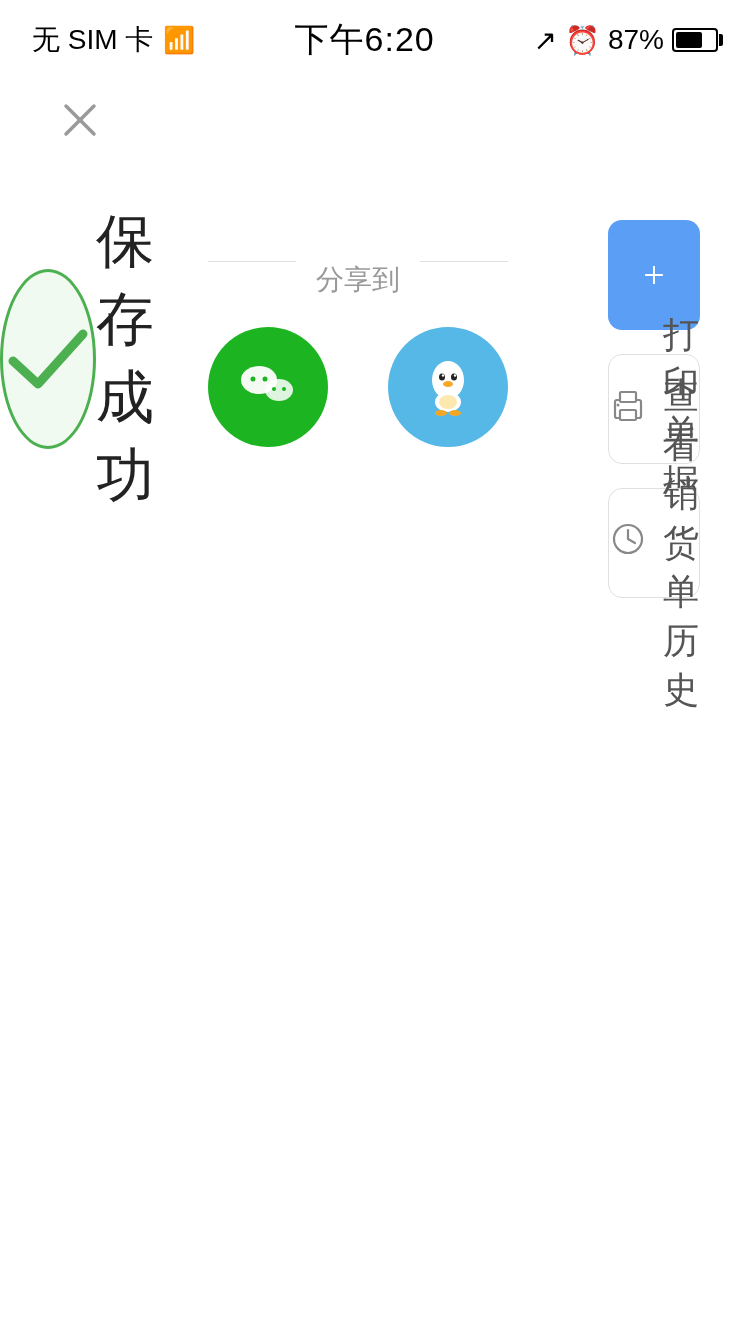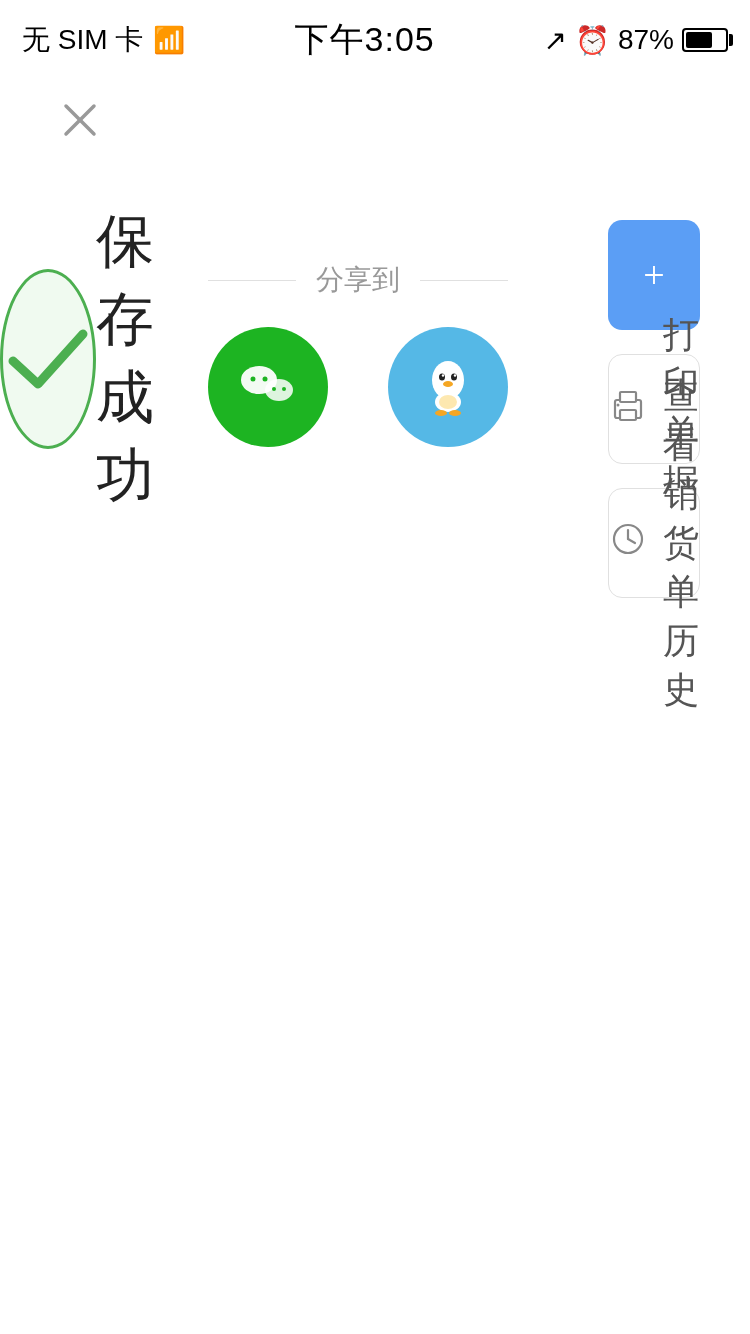--- a/index.html
+++ b/index.html
@@ -14,21 +14,21 @@
       position: relative;
     }
 
     
     .status-bar {
       width: 750px;
       height: 80px;
       display: flex;
       align-items: center;
       justify-content: space-between;
-      padding: 0 22px;
+      padding: 0 32px;
       background: #ffffff;
     }
 
     .status-left {
       display: flex;
       align-items: center;
       gap: 10px;
       font-size: 28px;
       color: #000;
     }
@@ -138,21 +138,20 @@
 
     
     .share-section {
       width: 100%;
       padding: 0 50px;
       margin-bottom: 50px;
     }
 
     .share-divider {
       display: flex;
-      align-items: center;
       gap: 20px;
       margin-bottom: 28px;
     }
 
     .divider-line {
       flex: 1;
       height: 1px;
       background: #e0e0e0;
     }
 
@@ -236,21 +235,21 @@
     }
   </style>
 </head>
 <body>
 
 <div class="status-bar">
   <div class="status-left">
     <span>无 SIM 卡</span>
     <span class="wifi-icon">📶</span>
   </div>
-  <div class="status-center">下午3:05</div>
+  <div class="status-center">下午6:20</div>
   <div class="status-right">
     <span>↗</span>
     <span>⏰</span>
     <span>87%</span>
     <div class="battery-container">
       <div class="battery-icon">
         <div class="battery-fill"></div>
       </div>
     </div>
   </div>

